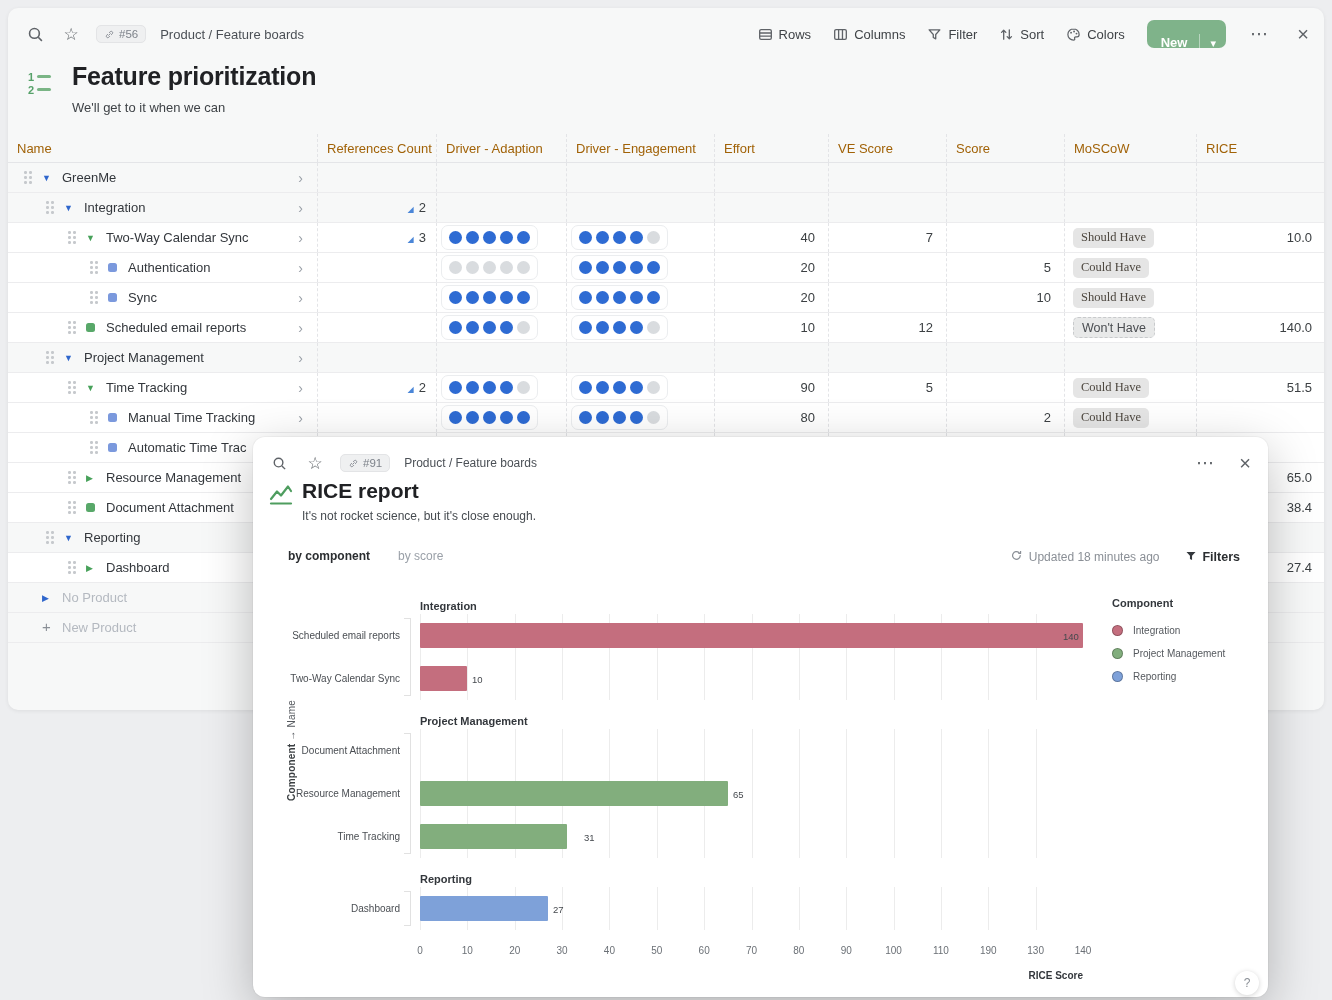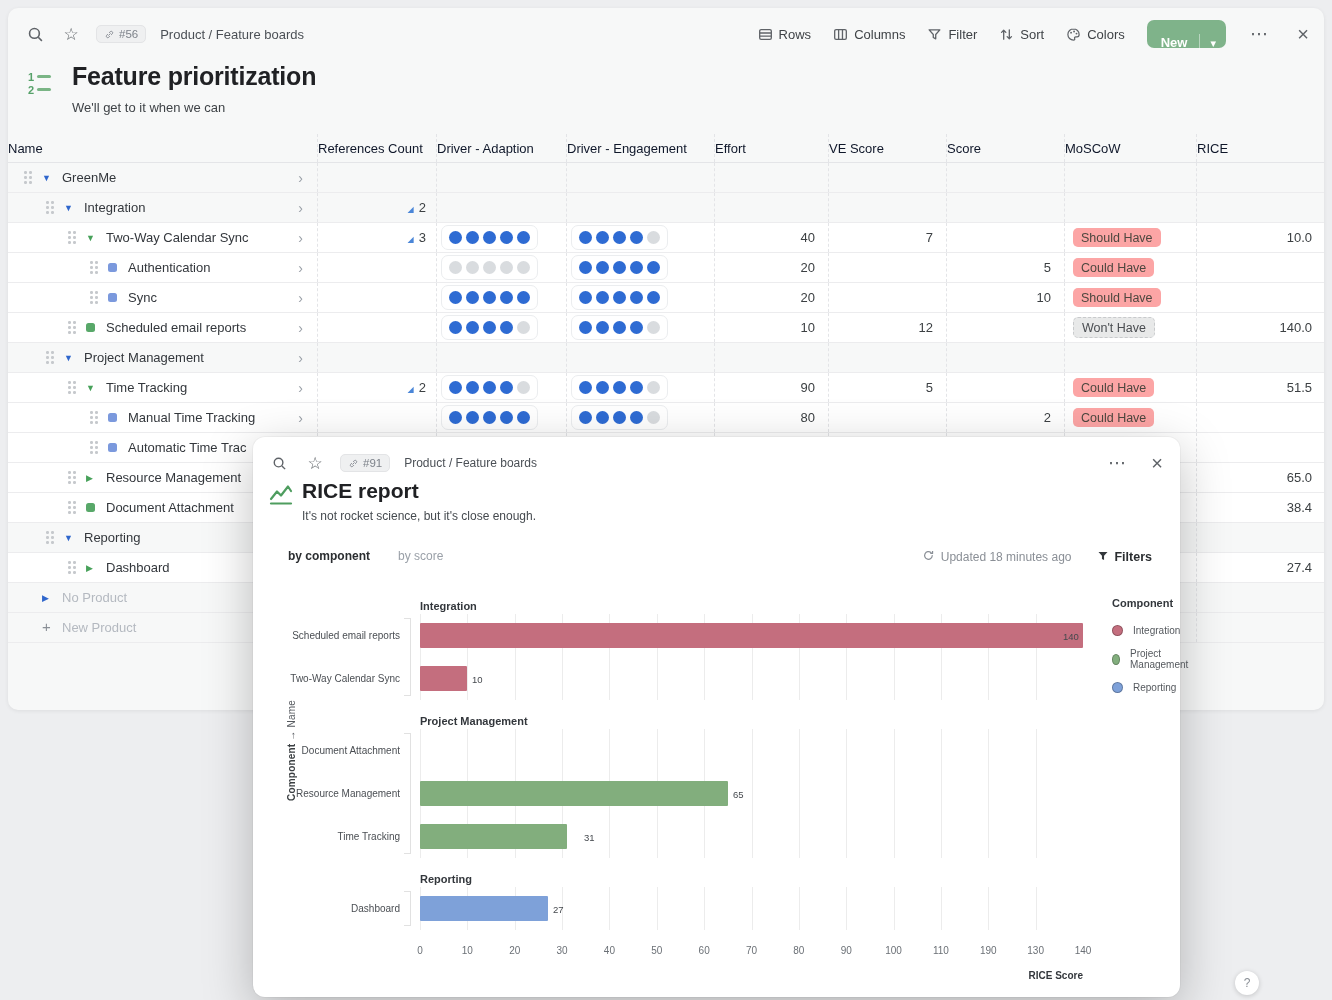--- a/index.html
+++ b/index.html
@@ -41,21 +41,21 @@
   .board-h1 { position:absolute; left:52px; top:0; width:600px; font-size:25px; font-weight:700; color:#202124; letter-spacing:-.2px; }
   .board-sub { position:absolute; left:52px; top:38px; width:600px; font-size:13px; color:#3f4347; }
 
   
   .tablewrap { position:absolute; left:0; right:0; top:126px; }
   .trow { display:grid; grid-template-columns:310px 119px 130px 148px 114px 118px 118px 132px minmax(0,1fr);
           height:30px; border-bottom:1px solid #ececee; }
   .trow.head { height:29px; border-bottom:1px solid #e4e5e8; }
   .tcell { display:flex; align-items:center; border-right:1px dashed #e3e4e7; overflow:hidden; white-space:nowrap; }
   .tcell:last-child { border-right:none; }
-  .trow.head .tcell { font-size:13px; color:#0f172a; }
+  .trow.head .tcell { font-size:13px; color:#a16207; padding-left:9px; }
   .trow.leaf { background:#ffffff; }
   .trow .muted-label { color:#b4b9c0; }
 
   .name-cell { padding-left:16px; gap:0; }
   .indent { flex:0 0 auto; }
   .handle { position:relative; width:8px; height:13px; margin-right:10px; flex:0 0 auto; }
   .handle::before { content:""; position:absolute; left:0; top:0; width:2.5px; height:2.5px; border-radius:50%;
         background:#c6c9cd;
         box-shadow:0 5px 0 #c6c9cd, 0 10px 0 #c6c9cd, 5px 0 0 #c6c9cd, 5px 5px 0 #c6c9cd, 5px 10px 0 #c6c9cd; }
   .no-handle { width:18px; flex:0 0 auto; }
@@ -77,25 +77,25 @@
   .dots-cell { padding-left:4px; }
   .pill { display:flex; align-items:center; gap:4px; background:#fff; border:1px solid #ebedef; border-radius:7px;
           padding:5px 7px; cursor:pointer; }
   .dot { width:13px; height:13px; border-radius:50%; }
   .dot.on { background:#2e6bd3; }
   .dot.off { background:#d9dcdf; }
 
   .num-cell { justify-content:flex-end; padding-right:13px; font-size:13px; color:#3c4043; }
   .moscow-cell { padding-left:8px; }
   .badge { font-size:12.5px; color:#4d473f; border-radius:5px; padding:2.5px 8px; }
-  .badge.peach { background:#fca5a5; }
+  .badge.peach { background:#e5e5e5;font-family:Liberation Serif, serif; }
   .badge.gray  { background:#e8e9e9; color:#4a4d51; border:1px dashed #c8cacc; }
 
   
-  .modal { position:absolute; left:253px; top:437px; width:927px; height:560px; background:#fff; border-radius:12px;
+  .modal { position:absolute; left:253px; top:437px; width:1015px; height:560px; background:#fff; border-radius:12px;
            box-shadow:0 14px 50px rgba(0,0,0,.25), 0 0 0 1px rgba(0,0,0,.03); z-index:5; }
   .modal .tb { left:15px; top:12px; right:12px; }
   .modal-title-block { position:absolute; left:15px; top:42px; }
   .chart-title-icon { position:absolute; left:0; top:3px; width:26px; height:26px; }
   .modal-h1 { position:absolute; left:34px; top:0; width:500px; font-size:21px; font-weight:700; color:#202124; }
   .modal-sub { position:absolute; left:34px; top:30px; width:500px; font-size:12px; color:#454a4f; }
 
   .modal-tabs { position:absolute; left:35px; top:112px; right:28px; height:20px; display:flex; align-items:flex-start; gap:28px; }
   .mtab { font-size:12px; cursor:pointer; }
   .mtab.active { font-weight:700; color:#2b2e31; }

